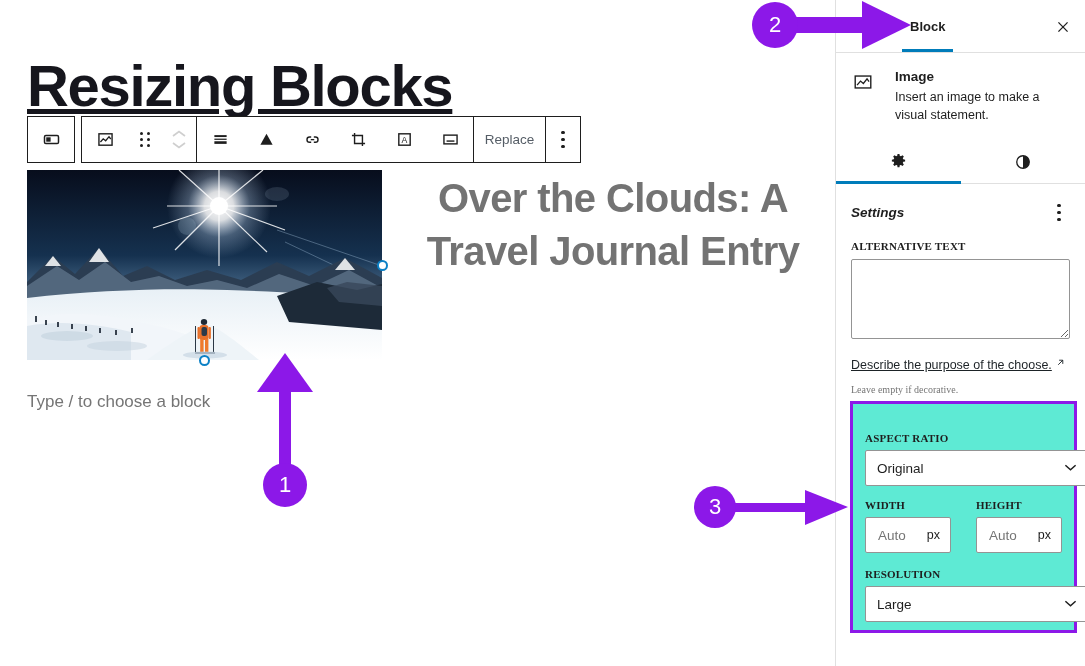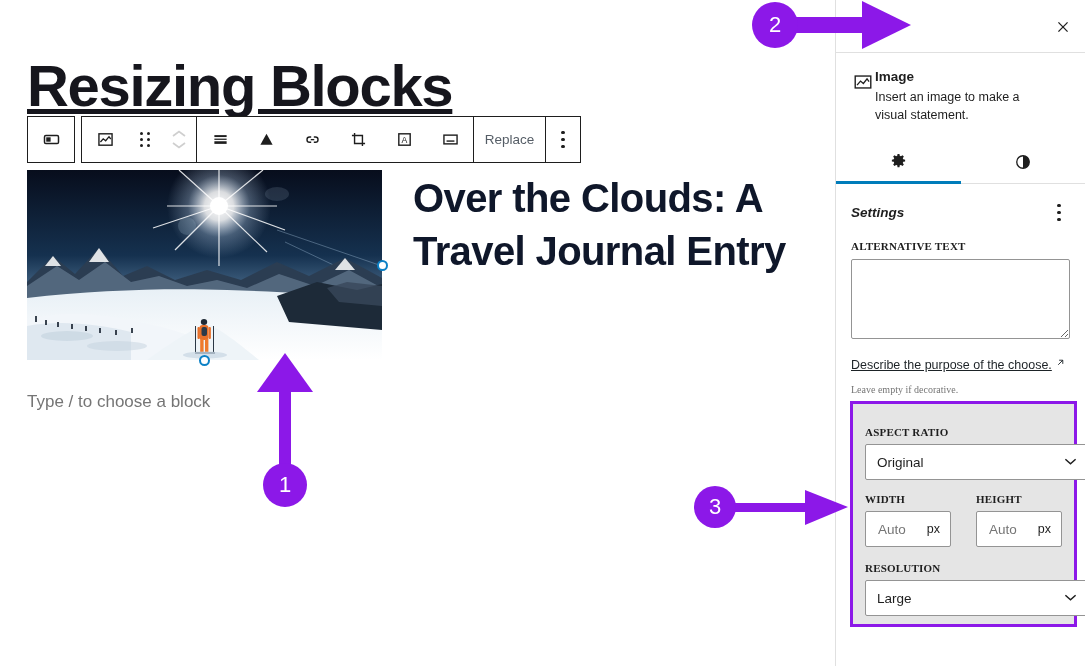--- a/index.html
+++ b/index.html
@@ -102,23 +102,24 @@
   }
   #handle-right { right: -6px; top: 50%; margin-top: -5.5px; }
   #handle-bottom { bottom: -6px; left: 50%; margin-left: -5.5px; }
 
   #post-heading {
     position: absolute;
     left: 413px; top: 172px;
     width: 400px;
     font-size: 40px;
     font-weight: 700;
-    color: #0f172a;
+    color: #737373;
     line-height: 1.33;
     letter-spacing: -0.6px;
+    text-align: center;
   }
 
   #empty-paragraph {
     position: absolute;
     left: 27px; top: 392px;
     font-size: 17px;
     color: #757575;
   }
 
   
@@ -157,21 +158,21 @@
   #close-panel-btn {
     position: absolute;
     right: 6px; top: 10px;
     width: 33px; height: 33px;
     display: flex; align-items: center; justify-content: center;
     background: none; border: none; cursor: pointer;
   }
 
   #block-card {
     display: flex;
-    gap: 0;
+    gap: 20px;
     padding: 16px 15px 4px 15px;
   }
   #block-card-icon {
     width: 24px; height: 24px;
     flex: 0 0 24px;
     display: flex; align-items: center; justify-content: center;
     margin-top: 1px;
   }
   #block-card-title {
     font-size: 13.5px; font-weight: 600; color: #1e1e1e;
@@ -241,22 +242,22 @@
     text-decoration: underline;
   }
   #alt-note { font-size: 10px; color: #757575; display: block; margin-top: 8px; font-family: Liberation Serif, serif; }
 
   
   #dimensions-group {
     position: absolute;
     left: 14px; right: 8px;
     top: 401px;
     border: 3px solid #8c18e8;
-    padding: 22px 12px 8px 12px;
-    background: #e5e5e5;
+    padding: 28px 12px 8px 12px;
+    background: #5eead4;
   }
   .ctrl-select {
     position: relative;
     margin-top: 6px;
     height: 36px;
     border: 1px solid #949494;
     border-radius: 2px;
     background: #fff;
     display: flex; align-items: center;
     padding: 0 28px 0 11px;
@@ -504,20 +505,21 @@
 
   <div id="post-heading">Over the Clouds: A Travel Journal Entry</div>
 
   <div id="empty-paragraph">Type / to choose a block</div>
 </div>
 
 <div id="sidebar">
 
   <div id="sidebar-tabs">
     <button class="side-tab">Post</button>
+    <button class="side-tab active">Block</button>
     <button id="close-panel-btn">
       <svg width="20" height="20" viewBox="0 0 24 24">
         <line x1="6.5" y1="6.5" x2="17.5" y2="17.5" stroke="#1e1e1e" stroke-width="1.5"></line>
         <line x1="17.5" y1="6.5" x2="6.5" y2="17.5" stroke="#1e1e1e" stroke-width="1.5"></line>
       </svg>
     </button>
   </div>
 
   <div id="block-card">
     <span id="block-card-icon">

